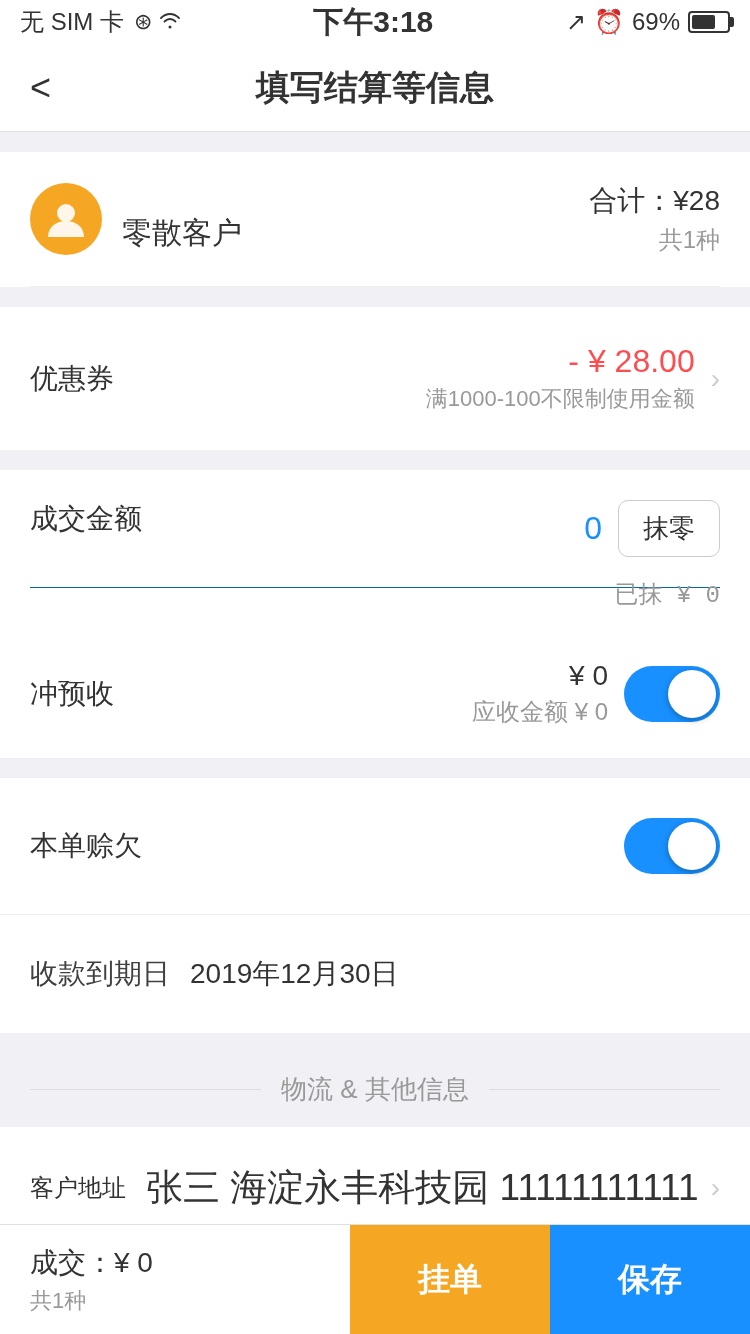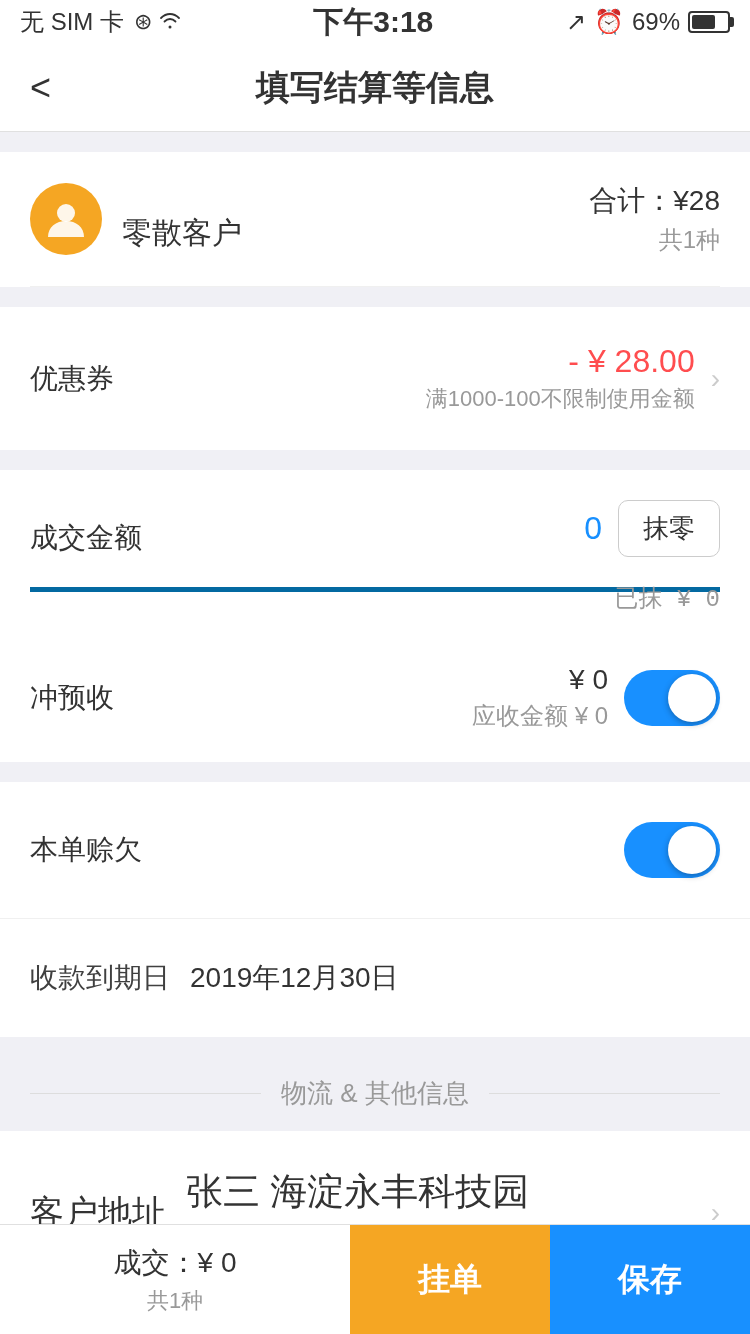--- a/index.html
+++ b/index.html
@@ -128,24 +128,24 @@
     .coupon-desc {
       font-size: 22px; color: #999; margin-top: 4px;
     }
     .chevron {
       font-size: 28px; color: #ccc;
     }
 
     
     .deal-amount-row {
       display: flex;
-      align-items: flex-end;
+      align-items: flex-start;
       justify-content: space-between;
       padding: 30px 0;
-      border-bottom: 5px solid #0369a1;
+      border-bottom: 1px solid #0369a1;
     }
     .deal-amount-right {
       display: flex; align-items: center; gap: 16px;
     }
     .deal-amount-value {
       font-size: 32px; color: #1890ff; font-weight: 500;
     }
     .round-zero-btn {
       border: 1px solid #ccc; border-radius: 10px;
       padding: 10px 24px; font-size: 26px; color: #333;
@@ -228,38 +228,37 @@
     }
 
     
     .address-row {
       display: flex; align-items: center;
       padding: 36px 30px;
       background: #fff;
       justify-content: space-between;
     }
     .address-left { display: flex; gap: 20px; align-items: center; }
-    .address-label { font-size: 34px; color: #333; flex-shrink: 0; }
+    .address-label { font-size: 24px; color: #333; flex-shrink: 0; }
     .address-value { font-size: 37px; color: #333; }
     .address-chevron { font-size: 28px; color: #ccc; }
 
     
     .bottom-bar {
       position: fixed;
       bottom: 0; left: 0; width: 750px;
       height: 110px;
       background: #fff;
       display: flex;
       align-items: center;
       border-top: 1px solid #e0e0e0;
     }
     .bottom-summary {
       flex: 1;
       padding: 0 30px;
-      text-align: center;
     }
     .bottom-deal {
       font-size: 28px; color: #333;
     }
     .bottom-count {
       font-size: 22px; color: #999; margin-top: 4px;
     }
     .bottom-btn-hang {
       width: 200px; height: 110px;
       background: #f5a623;

